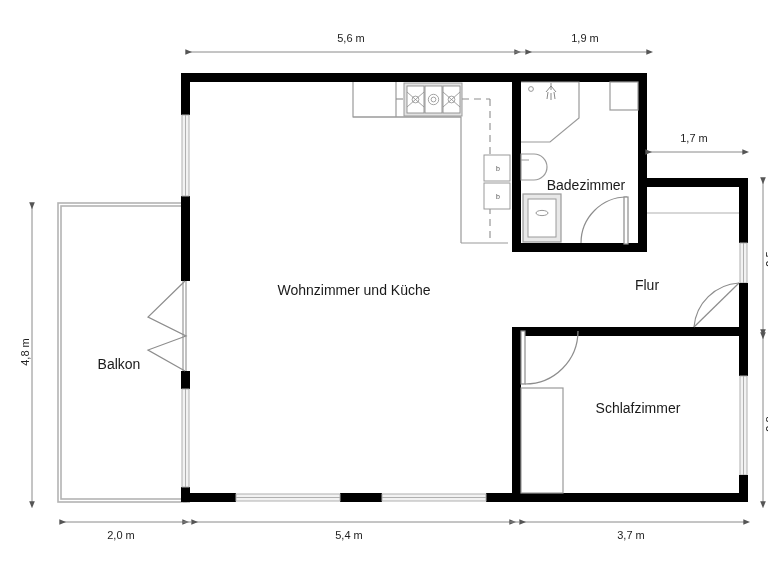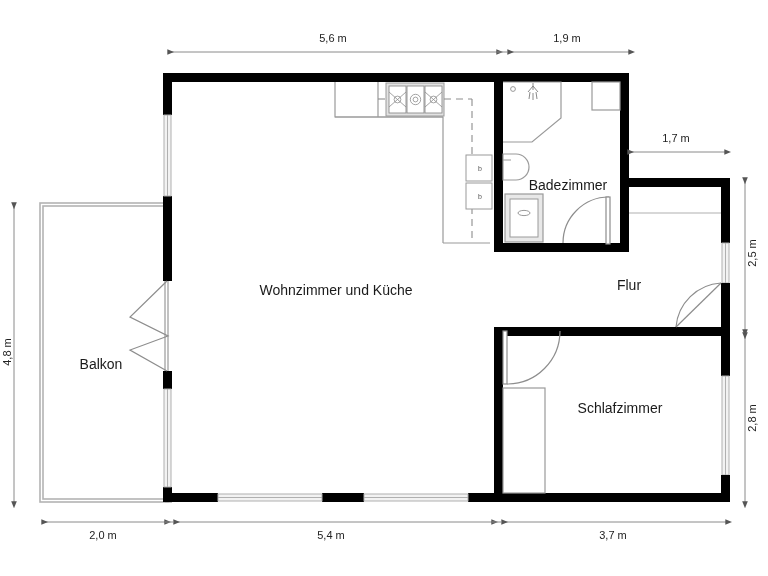--- a/index.html
+++ b/index.html
@@ -12,20 +12,21 @@
     height: 576px;
     overflow: hidden;
     font-family: "Liberation Sans", sans-serif;
     color: #1a1a1a;
   }
   #floorplan-root {
     position: relative;
     width: 624px;
     height: 576px;
     background: #ffffff;
+    padding-left: 18px;
   }
   svg#plan-svg {
     display: block;
     width: 768px;
     height: 576px;
   }
   .dim-text {
     font-family: "Liberation Sans", sans-serif;
     font-size: 11px;
     fill: #222222;

